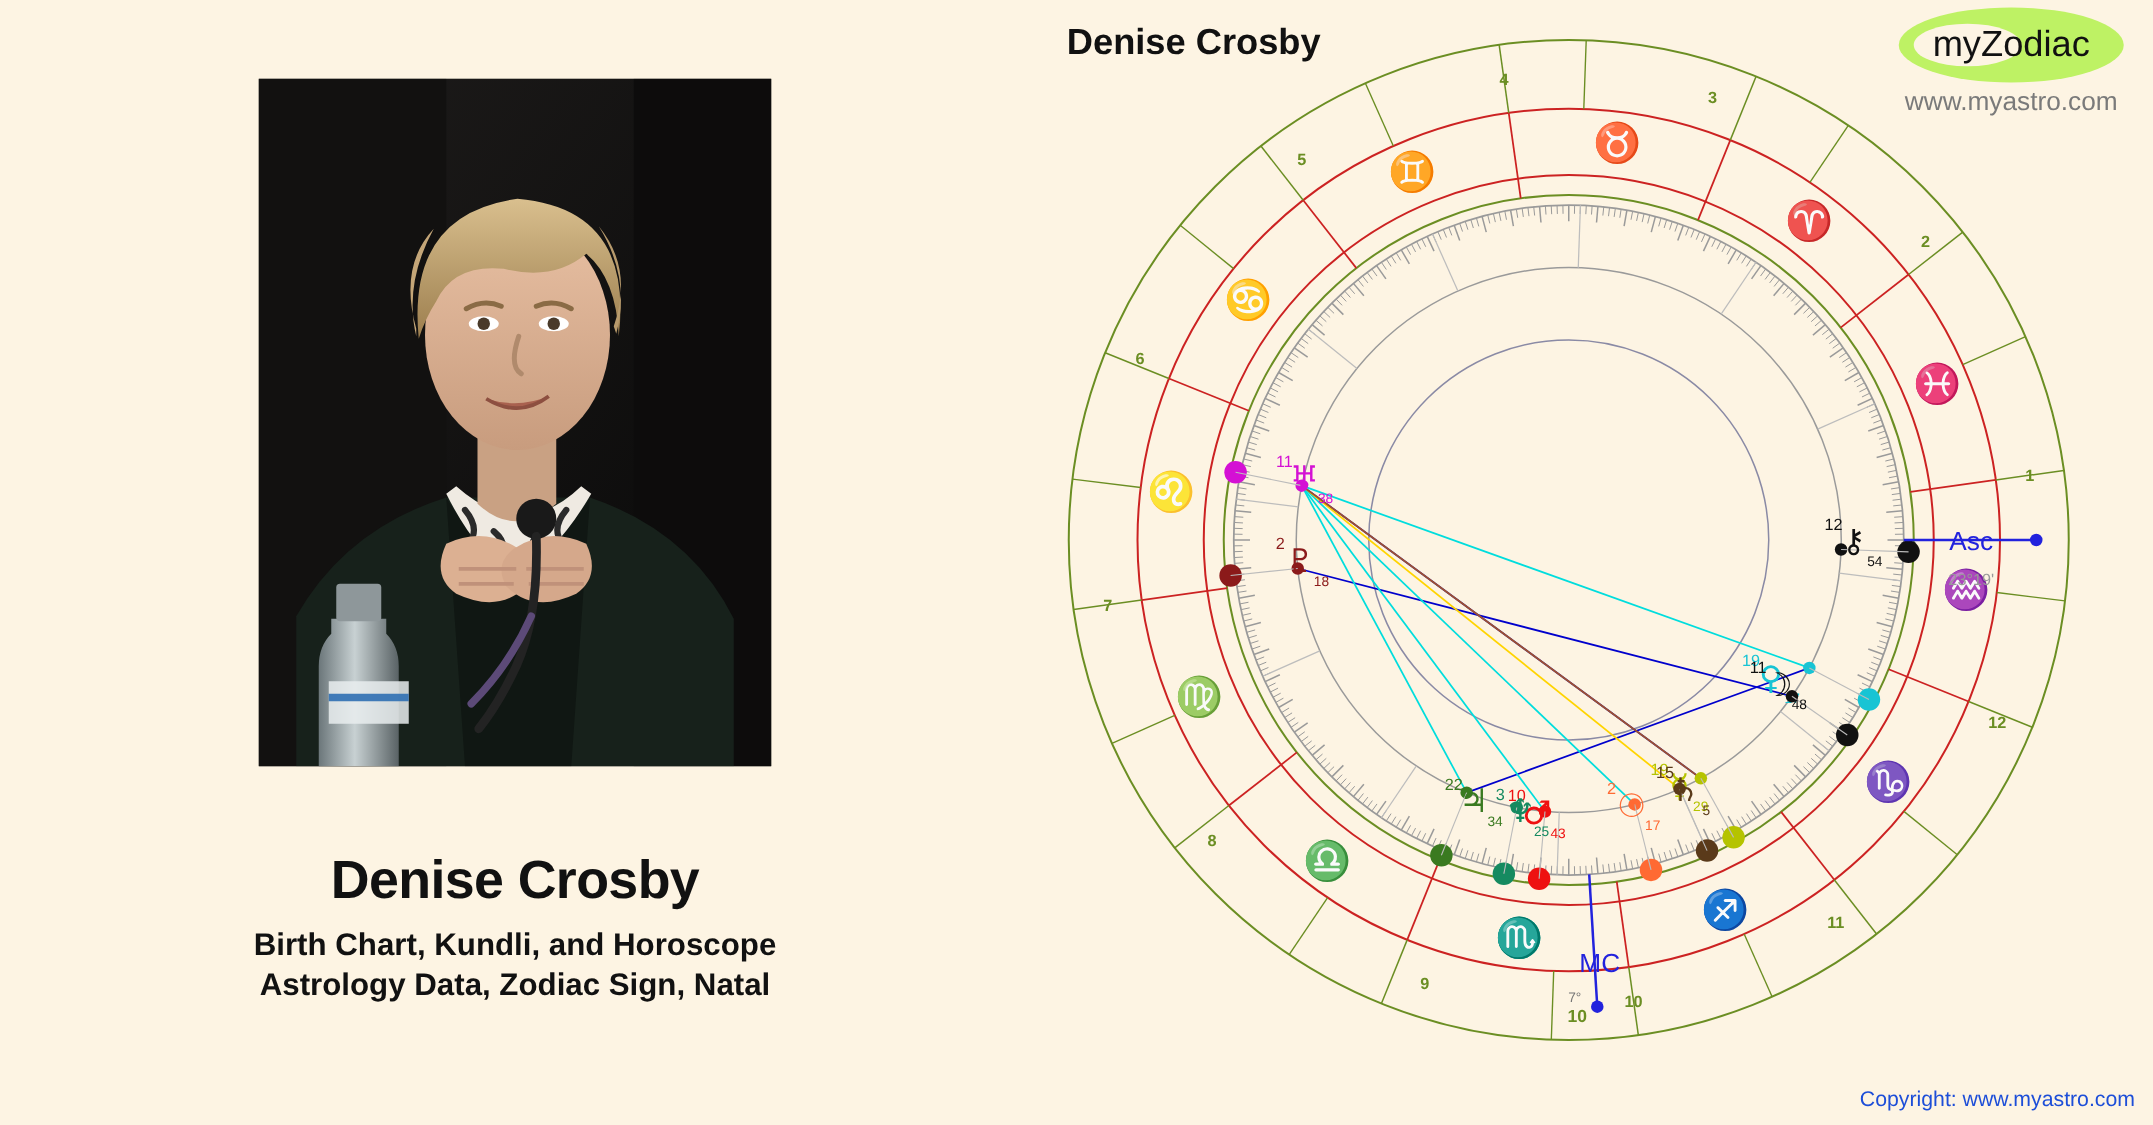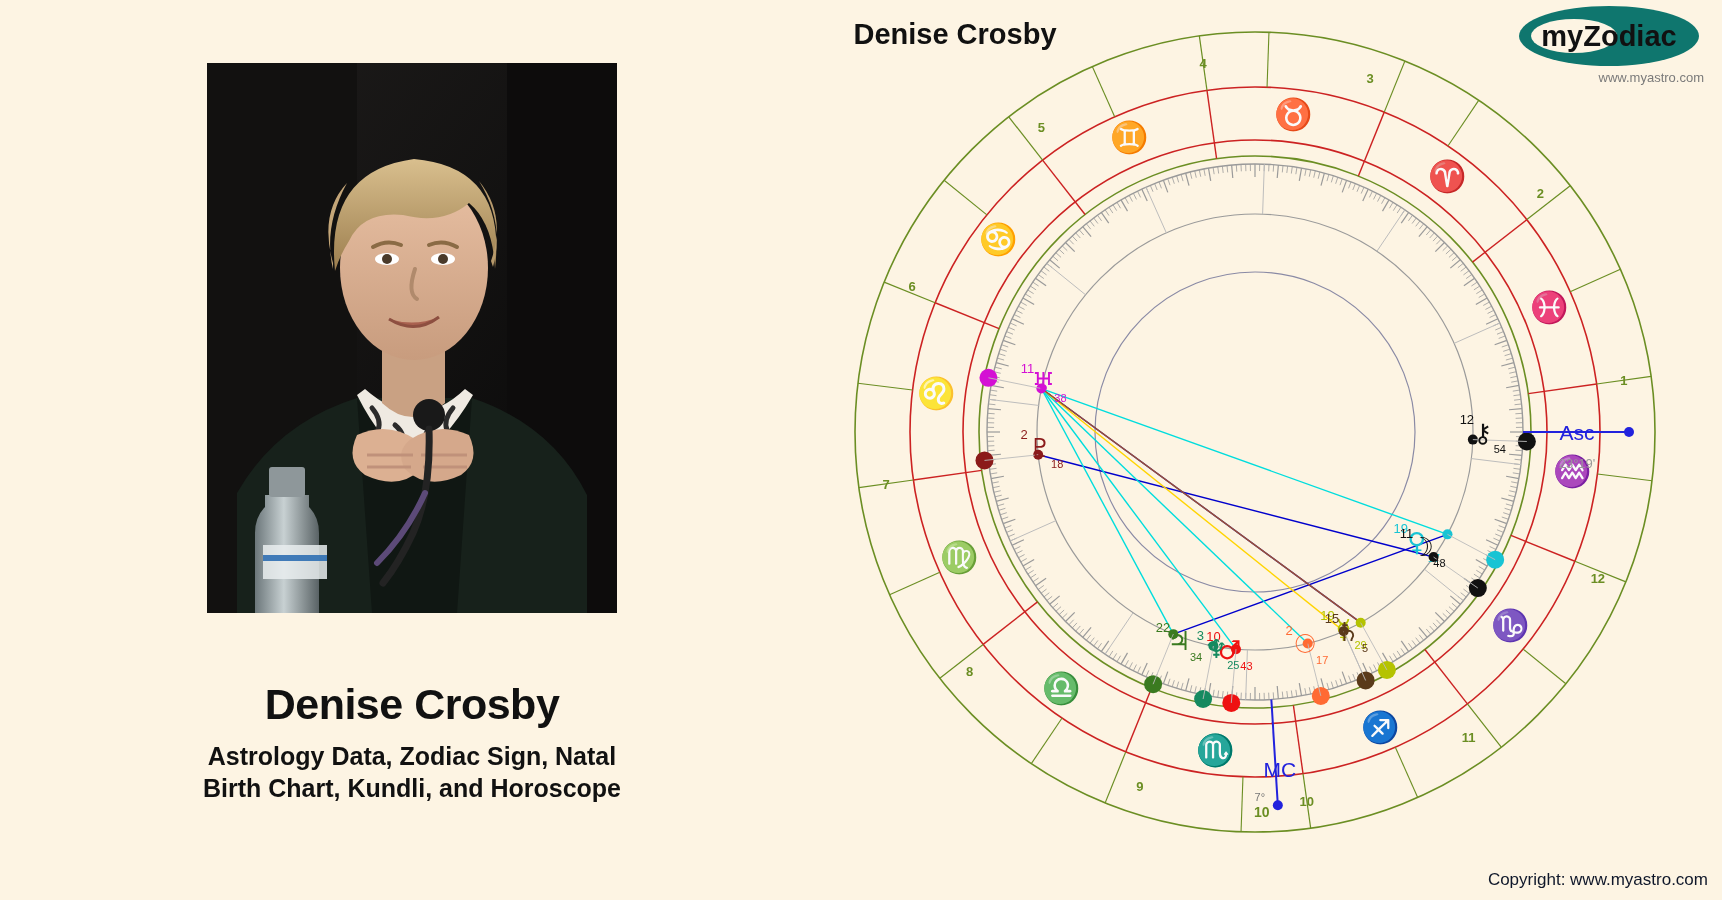--- a/index.html
+++ b/index.html
@@ -25,36 +25,36 @@
   }
   .person-sub{
     position:absolute;left:0;top:740px;width:824px;text-align:center;
     font-size:25px;font-weight:bold;color:#111;line-height:1.28;
   }
 
   
   .logo-wrap{position:absolute;right:18px;top:6px;width:190px;text-align:center;}
   .logo-badge{
     position:relative;width:180px;height:60px;border-radius:50%;
-    background:#0f766e;margin:0 auto;font-weight:bold;
+    background:#bef264;margin:0 auto;
   }
   .logo-hole{
     position:absolute;left:12px;top:13px;width:86px;height:34px;
     border-radius:50%;background:#fdf4e3;
   }
   .logo-text{
     position:absolute;left:0;top:0;width:180px;height:60px;
     display:flex;align-items:center;justify-content:center;
     font-size:29px;color:#111;letter-spacing:0px;
   }
-  .logo-url{margin-top:4px;font-size:13px;color:#7a7a7a;text-align:right;}
+  .logo-url{margin-top:4px;font-size:21px;color:#7a7a7a;}
 
   .copyright{
     position:absolute;right:14px;bottom:10px;
-    font-size:17px;color:#0f172a;margin-left:48px;
+    font-size:17px;color:#1d4ed8;margin-left:48px;
   }
 
   
   .chart-title{
     position:absolute;left:835px;top:18px;width:240px;text-align:center;
     font-size:29px;font-weight:bold;color:#111;
   }
   .wheel{position:absolute;left:800px;top:0px;width:922px;height:900px;}
   svg{overflow:visible;}
   .sgn{font-size:31px;font-weight:bold;}
@@ -133,22 +133,22 @@
 
         <path d="M58 432 h44 v12 q10 10 10 26 v80 h-64 v-80 q0 -16 10 -26 Z" fill="url(#bottleg)" opacity="0.96"></path>
         <rect x="62" y="404" width="36" height="30" rx="3" fill="#8e979a"></rect>
         <rect x="56" y="482" width="64" height="34" fill="#e9edee" opacity="0.85"></rect>
         <rect x="56" y="492" width="64" height="6" fill="#2f6fb2" opacity="0.9"></rect>
       </svg>
     </div>
 
     <div class="person-name">Denise Crosby</div>
     <div class="person-sub">
+      <div>Birth Chart, Kundli, and Horoscope</div>
       <div>Astrology Data, Zodiac Sign, Natal</div>
-      <div>Birth Chart, Kundli, and Horoscope</div>
     </div>
   </div>
 
   <div class="logo-wrap">
     <div class="logo-badge">
       <div class="logo-hole"></div>
       <div class="logo-text">
         <span>my </span>
           <span>Zodiac</span>
       </div>

